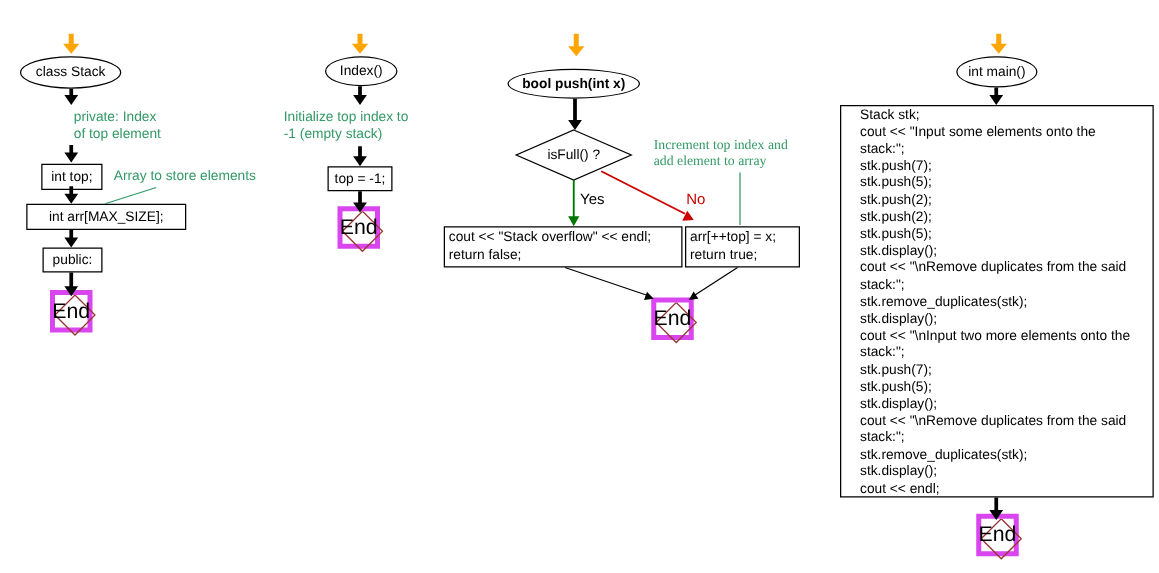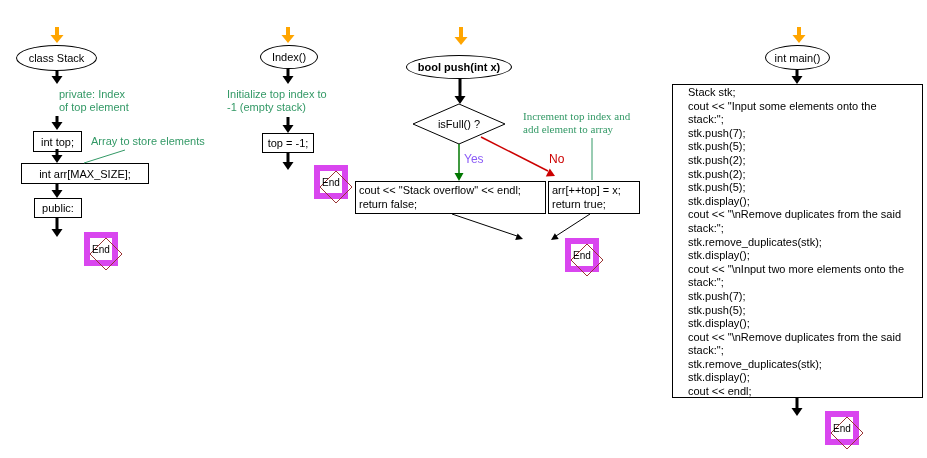--- a/index.html
+++ b/index.html
@@ -20,27 +20,27 @@
   .codebox { padding:1px 1px 0 15px; line-height:13.6px; }
   .note {
     position:absolute; z-index:1; color:#339966; font-size:11px;
     line-height:12.5px; white-space:nowrap;
   }
   .dtext {
     position:absolute; z-index:1; font-size:11px; color:#000;
     text-align:center; white-space:nowrap;
   }
   .lab { position:absolute; z-index:1; font-size:12px; white-space:nowrap; }
-  .lab-yes { color:#8b5cf6; }
+  .lab-yes { color:#000000; }
   .lab-no  { color:#cc0000; }
   .end {
     position:absolute; z-index:1; width:34px; height:34px;
-    border:6px solid #d946ef; box-sizing:border-box;
+    border:4px solid #d946ef; box-sizing:border-box;
     display:flex; align-items:center; justify-content:center;
-    font-size:10px; color:#000; background:transparent;margin-left:44px;
+    font-size:17px; color:#000; background:transparent;
   }
   .end svg { position:absolute; left:0; top:0; }
   .end span { position:relative; z-index:1; }
 </style>
 </head>
 <body>
 
 <div id="canvas">
 
   <svg id="shapes" class="layer" width="927" height="458">

